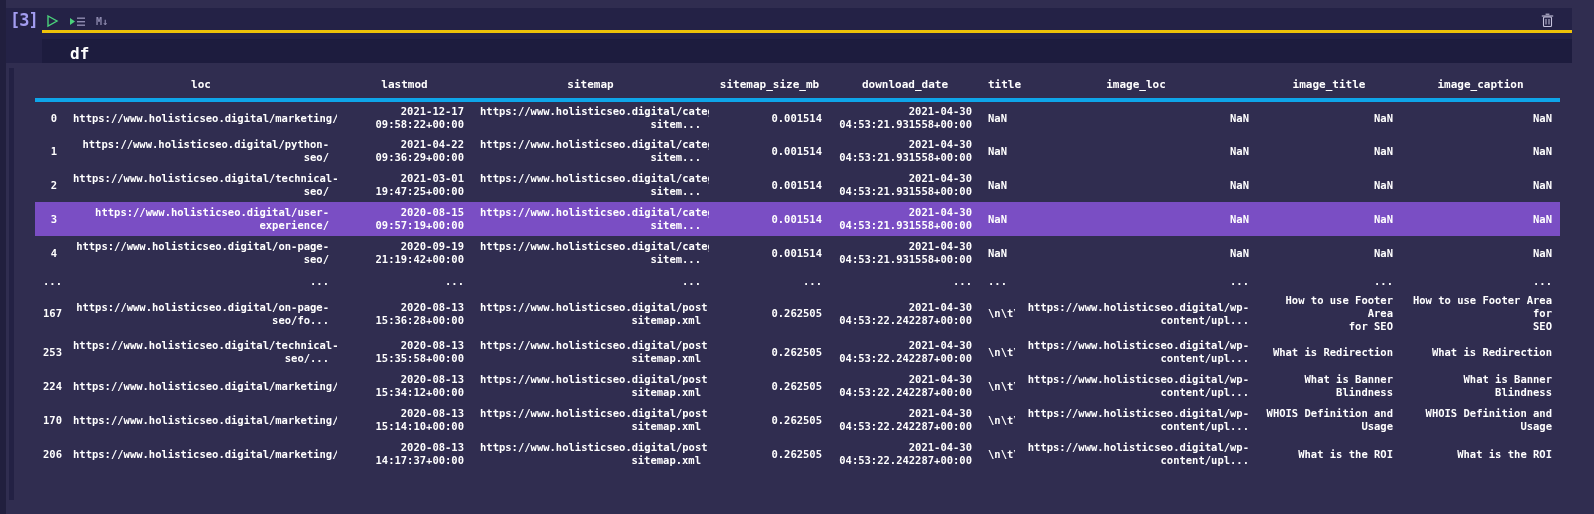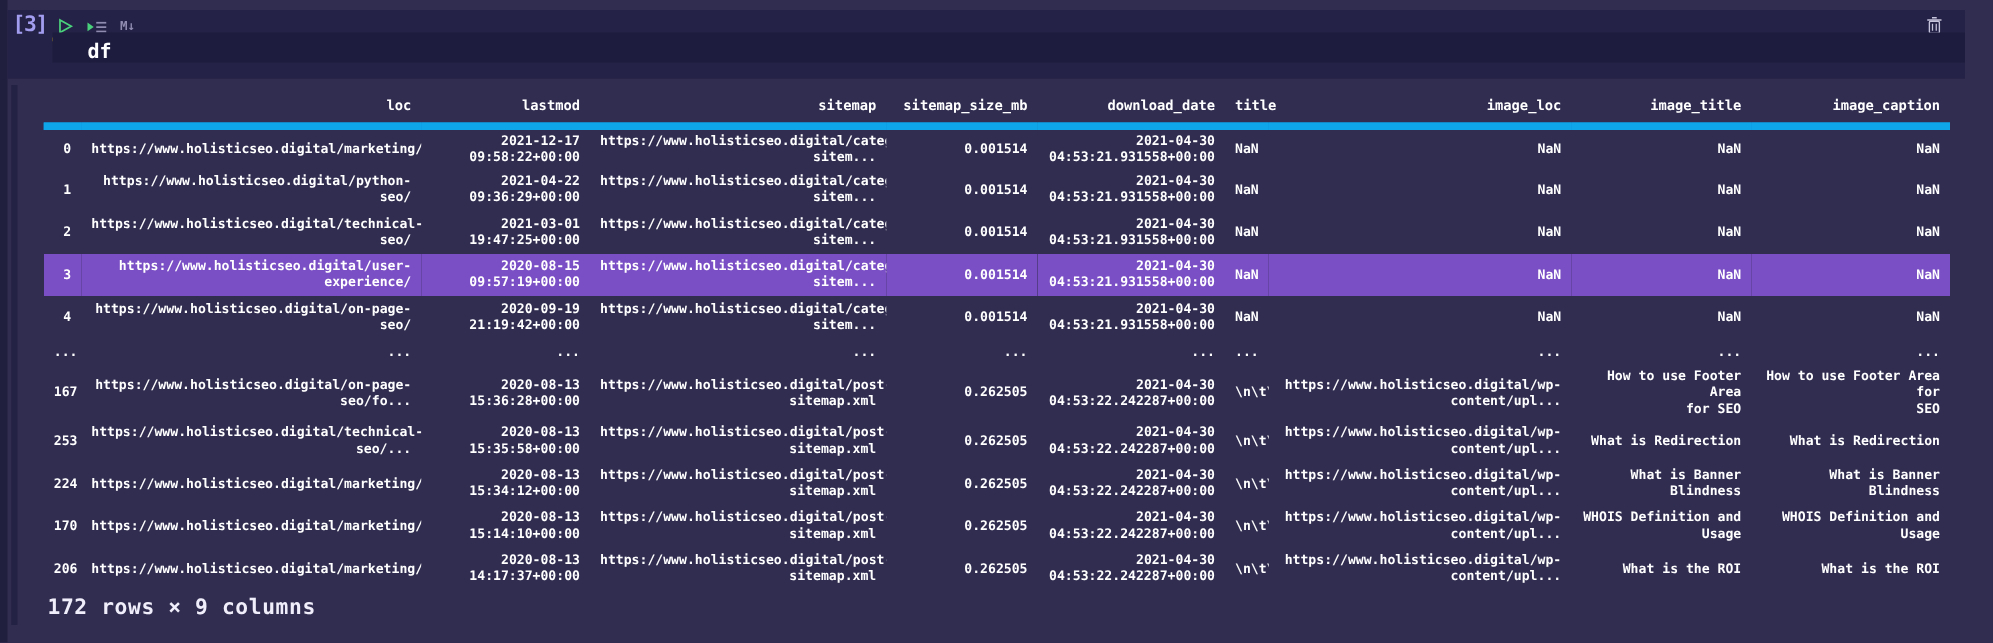--- a/index.html
+++ b/index.html
@@ -16,28 +16,28 @@
     position:relative;
   }
   .left-strip{position:absolute;left:0;top:0;width:6px;height:514px;background:#211f3e;}
   .cell-frame{position:absolute;left:6px;top:8px;width:1566px;height:55px;background:var(--frame);}
   .exec-count{position:absolute;left:4px;top:2px;font-size:17px;font-weight:700;color:var(--exec);letter-spacing:-1px;}
   .toolbar{position:absolute;left:40px;top:3px;height:20px;display:flex;align-items:center;gap:10px;}
   .tb-icon{display:inline-flex;align-items:center;justify-content:center;height:18px;cursor:pointer;}
   .md-label{font-size:10px;font-weight:700;color:var(--muted);letter-spacing:0;}
   .trash{position:absolute;right:18px;top:3px;cursor:pointer;}
   .yellow-border{position:absolute;left:42px;top:30px;width:1530px;height:3px;background:var(--accent);}
-  .code-input{position:absolute;left:42px;top:26px;width:1530px;height:24px;background:var(--input);cursor:text;}
+  .code-input{position:absolute;left:42px;top:39px;width:1530px;height:24px;background:var(--input);cursor:text;}
   .code-text{position:absolute;left:28px;top:5px;font-size:16px;font-weight:700;color:#fff;}
   .focus-bar{position:absolute;left:9px;top:68px;width:5px;height:432px;background:#232144;}
   .output-area{position:absolute;left:35px;top:72px;width:1525px;}
   table{border-collapse:collapse;table-layout:fixed;width:1525px;}
   thead th{
-    font-size:11px;font-weight:700;text-align:right;color:#fff;
-    padding:6px 8px 7px 8px;border-bottom:6px solid #0ea5e9;vertical-align:bottom;margin-top:29px;
+    font-size:11px;font-weight:700;color:#fff;
+    padding:6px 8px 7px 8px;border-bottom:4px solid #0ea5e9;vertical-align:bottom;margin-top:29px;
   }
   tbody td{
     font-size:10.5px;line-height:13px;font-weight:700;text-align:right;color:#fff;
     padding:2px 8px;vertical-align:middle;white-space:pre-line;
     overflow:hidden;
   }
   tbody tr{height:34px;}
   tbody tr.ellipsis-row{height:22px;}
   tbody tr.highlight{background:var(--highlight);}
   .df-footer{position:absolute;left:3px;top:404px;font-size:17px;font-weight:700;color:#f0eefa;letter-spacing:0.5px;}
@@ -280,14 +280,13 @@
           <td>2021-04-30
 04:53:22.242287+00:00</td>
           <td>\n\t\t\t</td>
           <td>https://www.holisticseo.digital/wp-
 content/upl...</td>
           <td>What is the ROI</td>
           <td>What is the ROI</td>
         </tr>
       </tbody>
   </table>
-  <div class="df-footer">172 rows × 9 columns</div>
 </div>
 
 </body></html>

